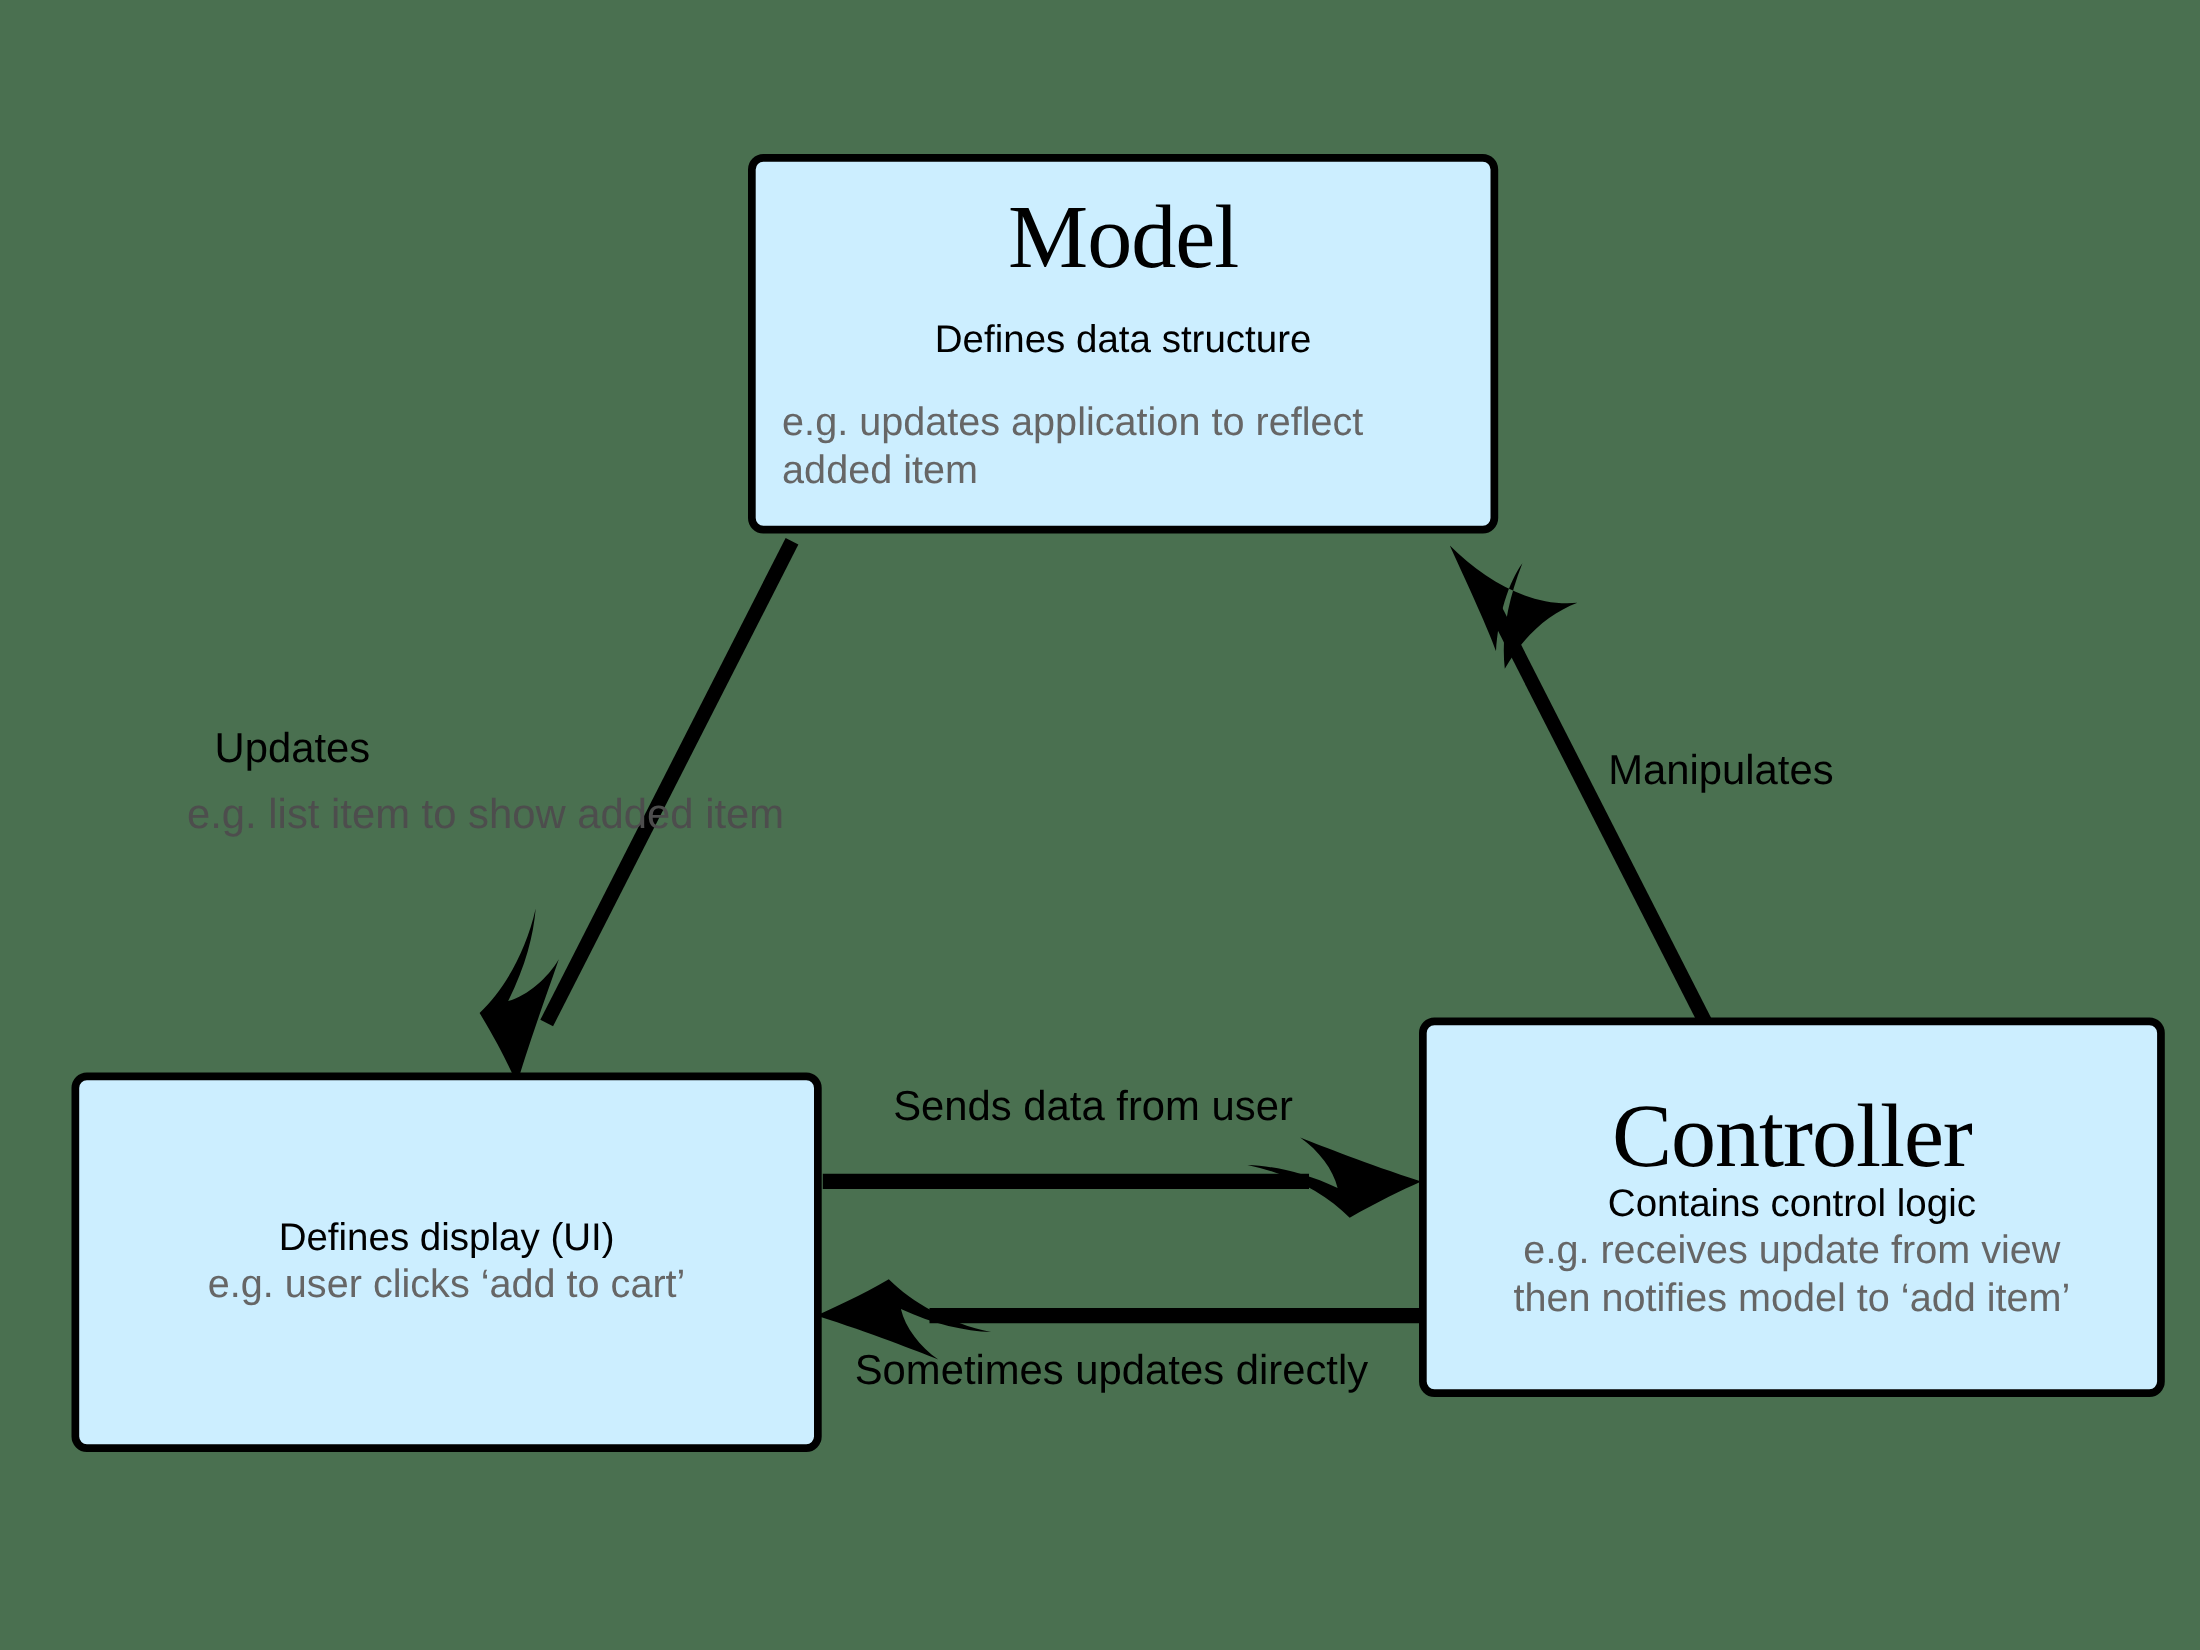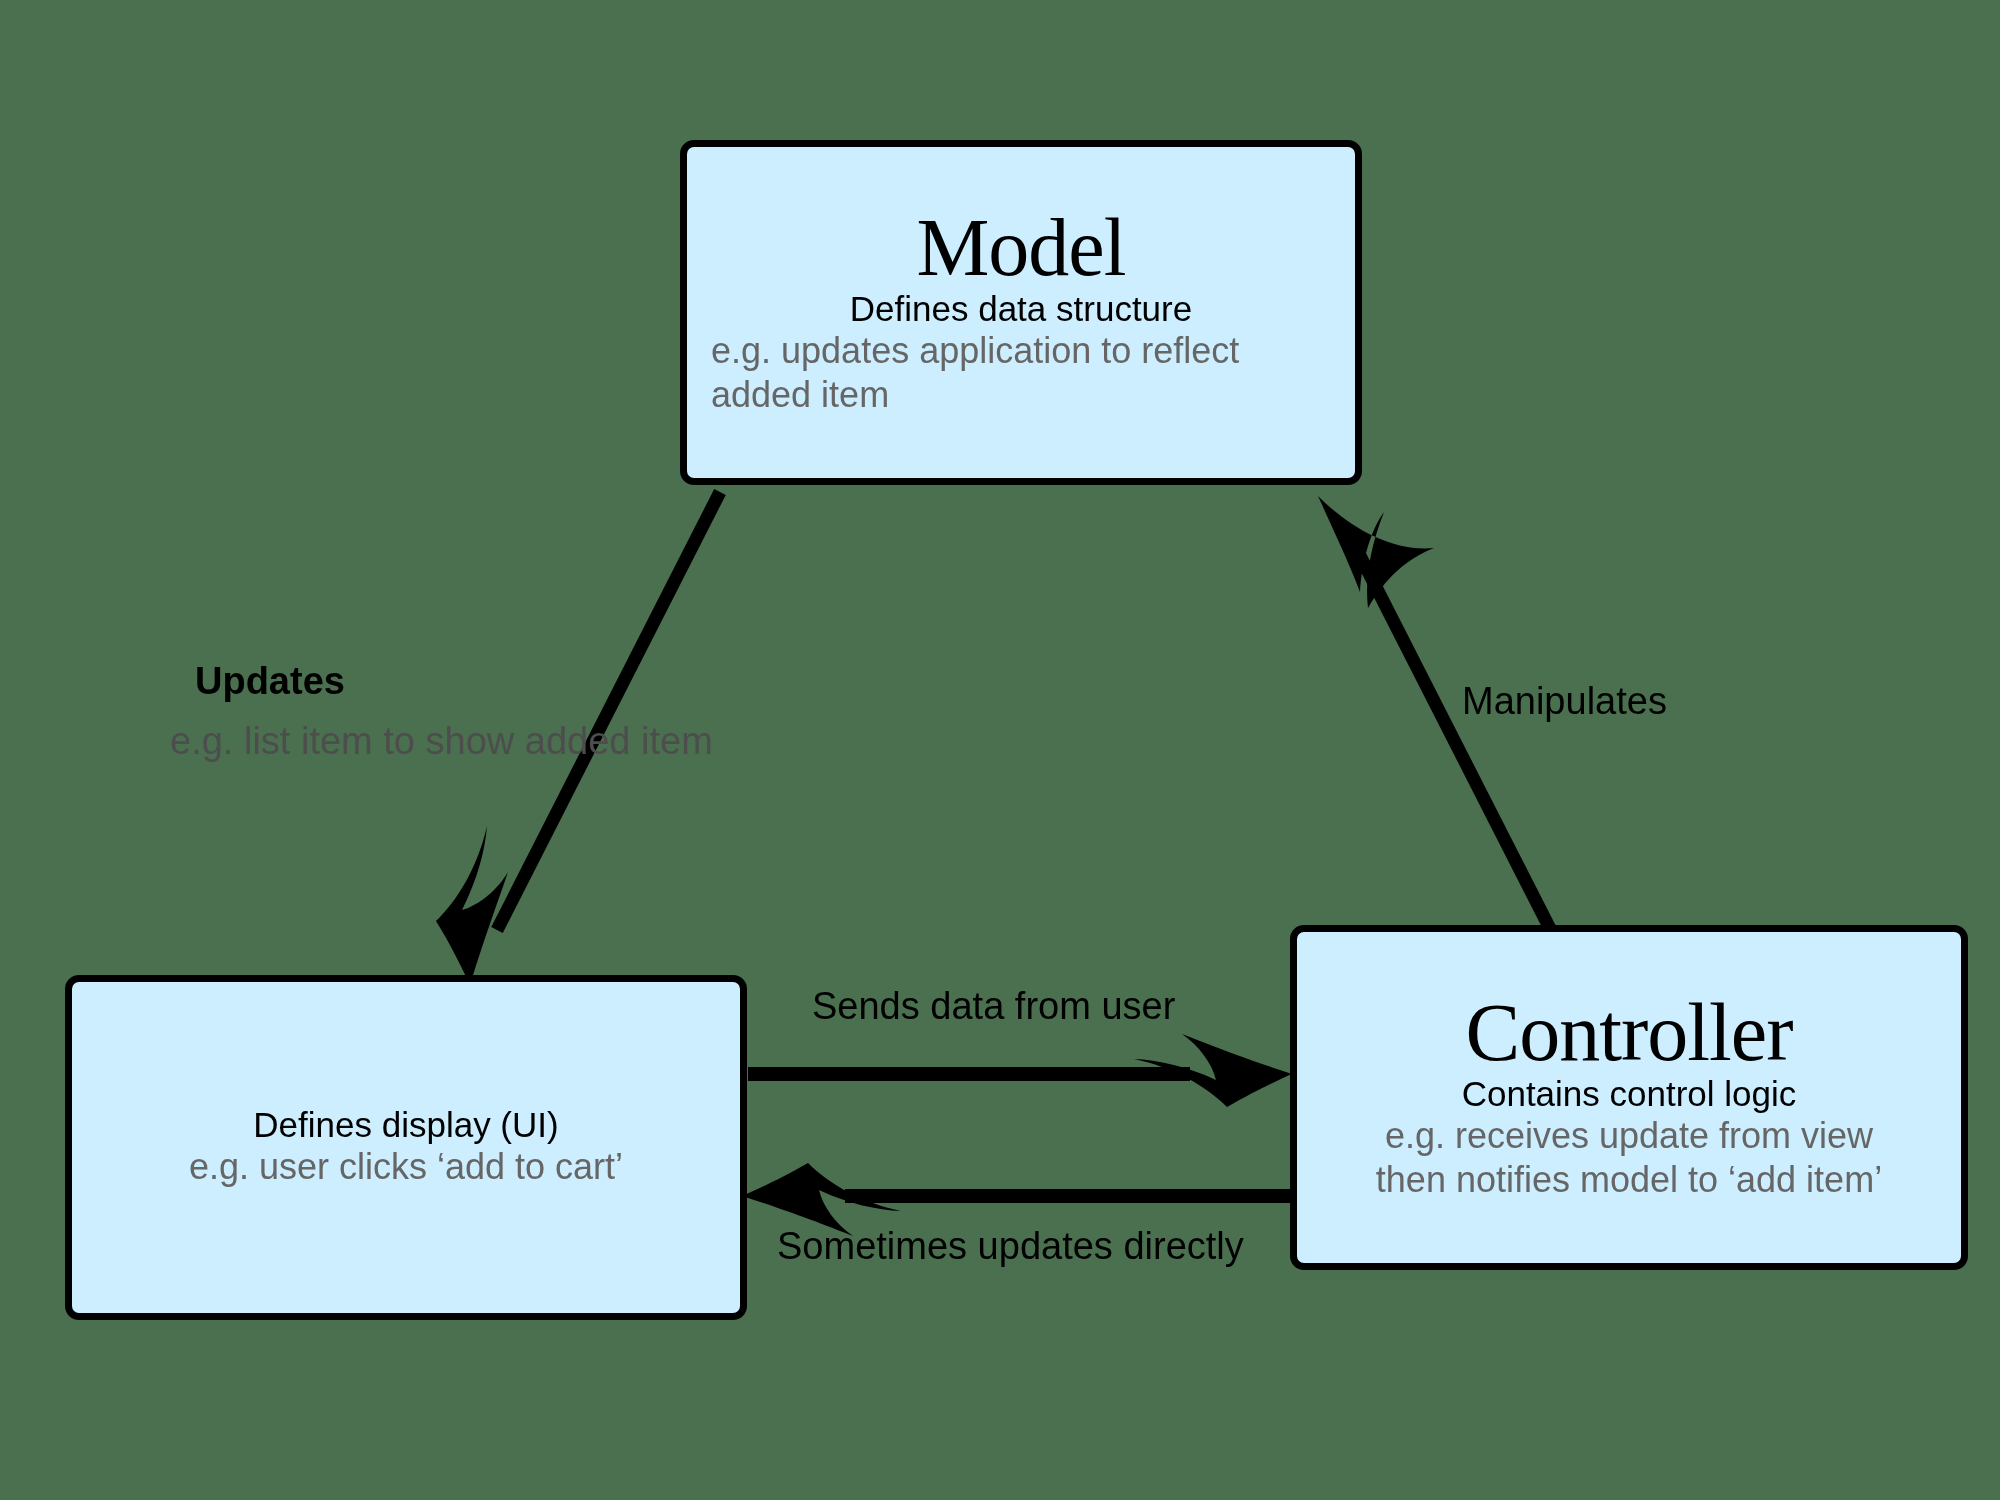--- a/index.html
+++ b/index.html
@@ -45,21 +45,21 @@
     color: #000;
     margin-bottom: 2px;
   }
   .node-eg {
     font-family: "Liberation Sans", sans-serif;
     font-size: 36px;
     line-height: 1.22;
     color: #666666;
   }
 
-  #node-model   { left: 680px;  top: 140px;  width: 682px; height: 345px; }
+  #node-model   { left: 680px;  top: 140px;  width: 682px; height: 345px; gap: 32px; }
   #node-view    { left: 65px;   top: 975px;  width: 682px; height: 345px; }
   #node-controller { left: 1290px; top: 925px; width: 678px; height: 345px; }
 
   #node-model .node-title { font-size: 82px; }
   #node-model .node-eg { align-self: stretch; text-align: left; padding-left: 10px; }
   #node-controller .node-title { font-size: 82px; }
   #node-view .node-title { font-size: 82px; }
 
   
   #arrows {
@@ -73,21 +73,21 @@
   
   .edge-label {
     position: absolute;
     color: #000;
     font-family: "Liberation Sans", sans-serif;
     white-space: nowrap;
   }
 
   #lbl-updates {
     left: 195px; top: 660px;
-    font-size: 38px; font-weight: bold; text-align: right;
+    font-size: 38px; font-weight: normal; text-align: right;
   }
   #lbl-updates-eg {
     left: 170px; top: 720px;
     font-size: 38px;
     color: #4d4d4d;
   }
   #lbl-manipulates {
     left: 1462px; top: 680px;
     font-size: 38px;
   }

